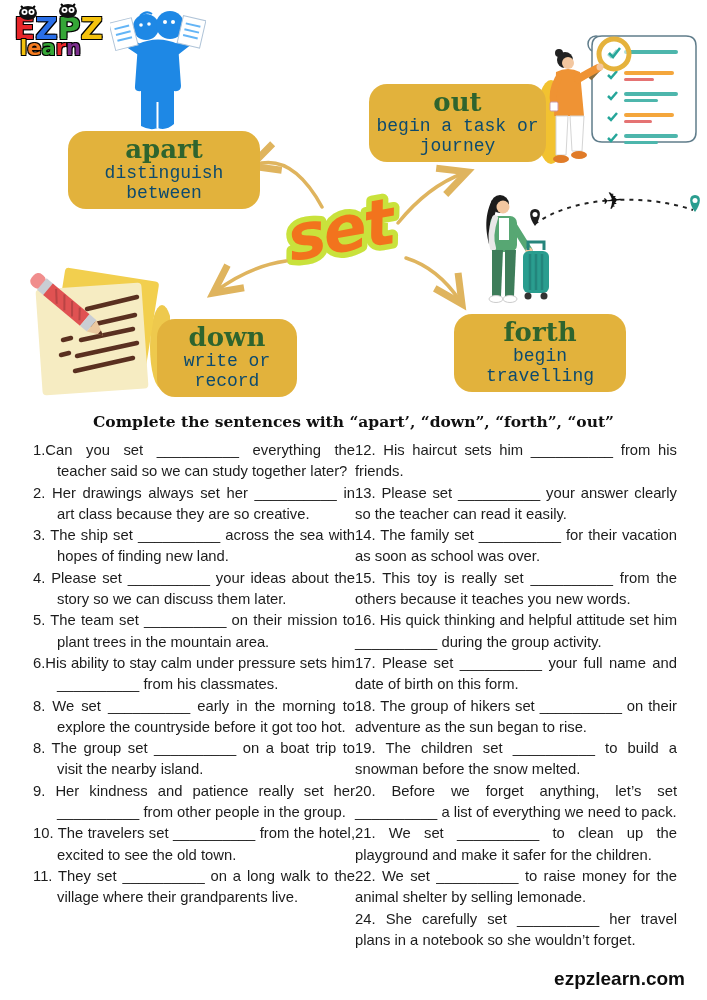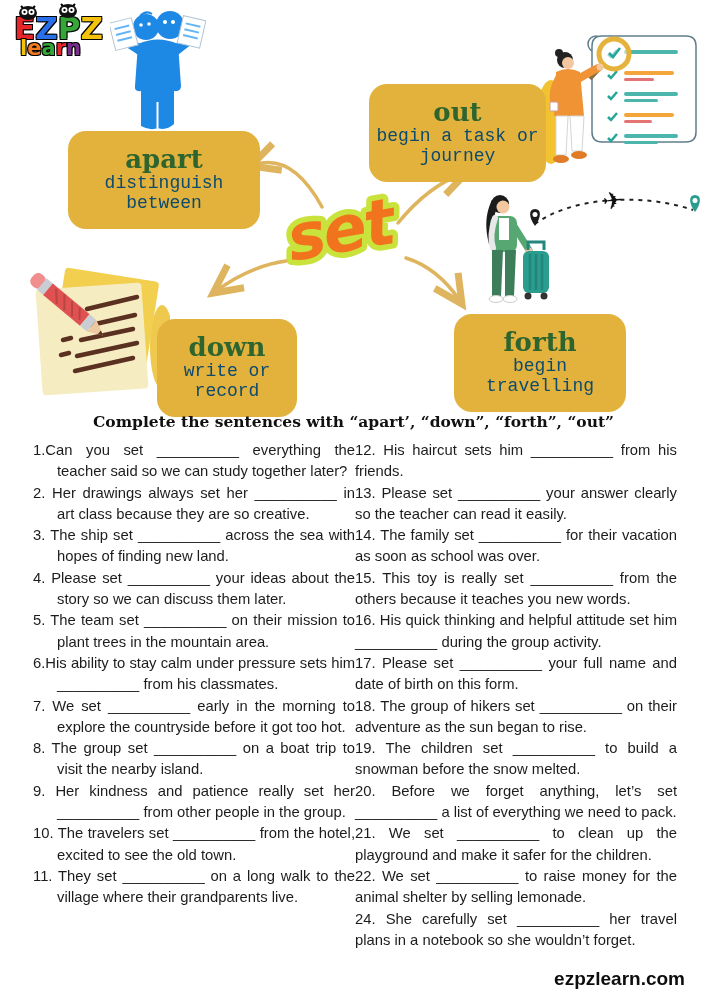--- a/index.html
+++ b/index.html
@@ -7,21 +7,21 @@
   .page { position:relative; width:707px; height:1000px; background:#ffffff; overflow:hidden; margin:0 auto; }
 
   
   .logo { position:absolute; left:14px; top:14px; width:110px; }
   .logo-top { font-family:"DejaVu Sans", sans-serif; font-weight:bold; font-size:31px; line-height:0.95; letter-spacing:0px; }
   .logo-bottom { font-family:"DejaVu Sans", sans-serif; font-weight:bold; font-size:21px; line-height:0.9; margin-top:-4px; margin-left:6px; }
   .logo span { text-shadow:1px 1px 0 #000, -1px -1px 0 #000, 1px -1px 0 #000, -1px 1px 0 #000; }
   .owl { position:absolute; }
 
   
-  .vbox { position:absolute; background:#e2b23c; border-radius:18px; text-align:center; padding:15px 6px; }
+  .vbox { position:absolute; background:#e2b23c; border-radius:18px; text-align:center; padding:5px 6px; }
   .vbox .word { font-family:"DejaVu Serif", serif; font-weight:bold; font-size:26px; line-height:1.05; color:#2e642e; }
   .vbox .meaning { font-family:Liberation Mono, monospace; font-size:18px; line-height:1.12; color:#0c4a6e; }
   .box-apart { left:68px;  top:131px; width:192px; min-height:74px; }
   .box-out   { left:369px; top:84px;  width:177px; min-height:78px; }
   .box-down  { left:157px; top:299px; width:140px; min-height:72px;margin-top:20px; }
   .box-forth { left:454px; top:314px; width:172px; min-height:72px; }
 
   .hero-svg { position:absolute; }
   .arrows-overlay { position:absolute; left:0; top:0; width:707px; height:420px; pointer-events:none; }
 
@@ -221,21 +221,21 @@
   <div class="exercise-title">Complete the sentences with “apart’, “down”, “forth”, “out”</div>
 
   <div class="cols">
     <div class="col col-left" id="col-left">
         <div class="sent">1.Can you set __________ everything the teacher said so we can study together later?</div>
         <div class="sent">2. Her drawings always set her __________ in art class because they are so creative.</div>
         <div class="sent">3. The ship set __________ across the sea with hopes of finding new land.</div>
         <div class="sent">4. Please set __________ your ideas about the story so we can discuss them later.</div>
         <div class="sent">5. The team set __________ on their mission to plant trees in the mountain area.</div>
         <div class="sent">6.His ability to stay calm under pressure sets him __________ from his classmates.</div>
-        <div class="sent">7. We set __________ early in the morning to explore the countryside before it got too hot.</div>
+        <div class="sent">8. We set __________ early in the morning to explore the countryside before it got too hot.</div>
         <div class="sent">8. The group set __________ on a boat trip to visit the nearby island.</div>
         <div class="sent">9. Her kindness and patience really set her __________ from other people in the group.</div>
         <div class="sent">10. The travelers set __________ from the hotel, excited to see the old town.</div>
         <div class="sent">11. They set __________ on a long walk to the village where their grandparents live.</div>
       </div>
     <div class="col col-right" id="col-right">
         <div class="sent">12. His haircut sets him __________ from his friends.</div>
         <div class="sent">13. Please set __________ your answer clearly so the teacher can read it easily.</div>
         <div class="sent">14. The family set __________ for their vacation as soon as school was over.</div>
         <div class="sent">15. This toy is really set __________ from the others because it teaches you new words.</div>

